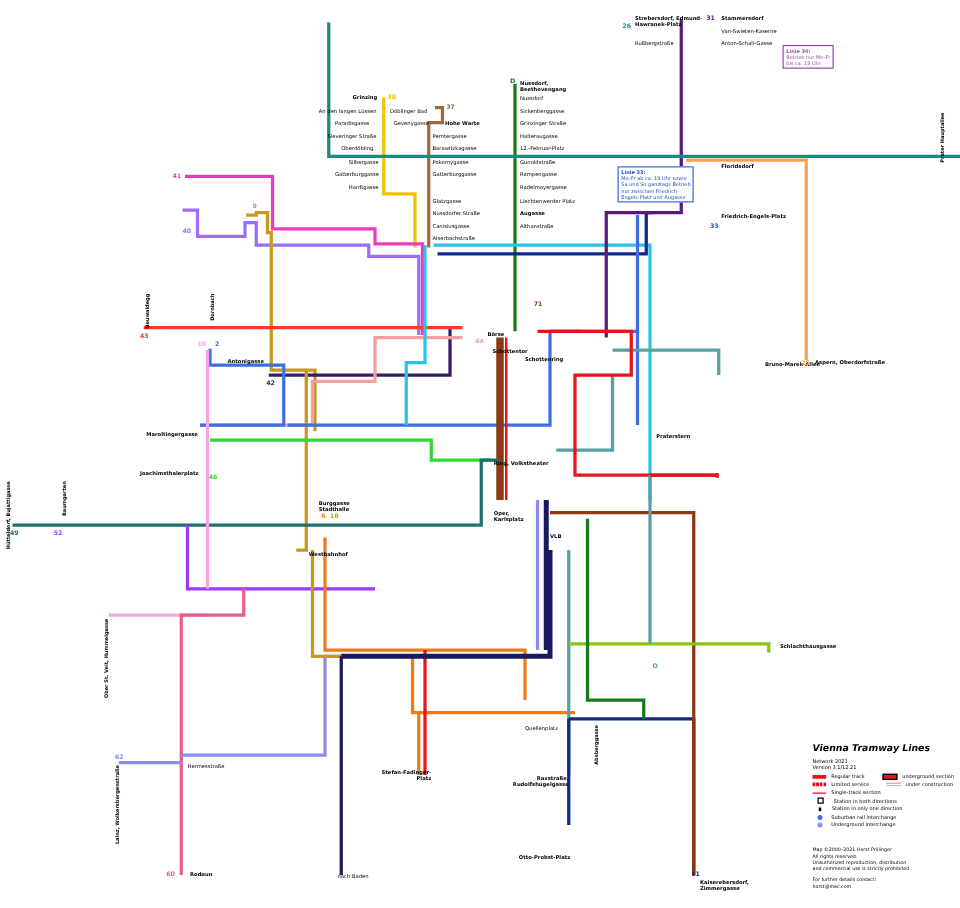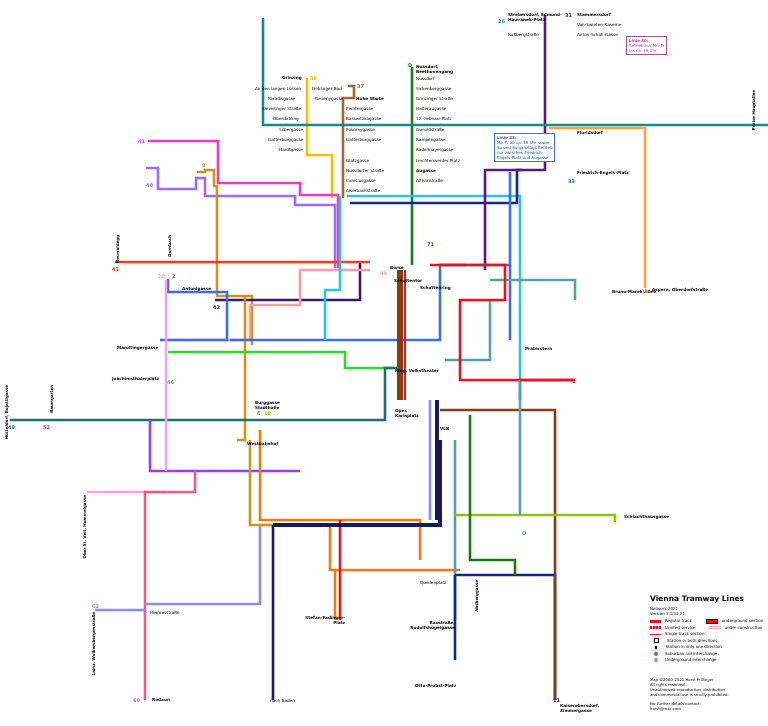--- a/index.html
+++ b/index.html
@@ -338,21 +338,21 @@
   <div>bis ca. 19 Uhr</div>
 </div>
 <div class="abs box" style="left:494px;top:133px;border-color:#3d6fe3;color:#2250b8;">
   <div style="font-weight:bold;">Linie 33:</div>
   <div>Mo–Fr ab ca. 19 Uhr sowie</div>
   <div>Sa und So ganztags Betrieb</div>
   <div>nur zwischen Friedrich-</div>
   <div>Engels-Platz und Augasse</div>
 </div>
 
-<div class="abs" style="left:650px;top:594px;font-size:7.5px;font-weight:bold;">Vienna Tramway Lines</div>
+<div class="abs" style="left:650px;top:594px;font-size:7.5px;font-weight:bold;font-style:italic;">Vienna Tramway Lines</div>
 <div class="abs sub" style="left:650px;top:606px;font-size:4px;line-height:5px;">
   <div>Network 2021</div>
   <div>Version 3.1/12.21</div>
 </div>
 <div class="abs legend" style="left:650px;top:618px;width:115px;font-size:4px;line-height:6.5px;">
   <div class="row" style="height:6.5px;">
       <span class="sw reg" style="width:11px;"></span>
       <span>Regular track</span>
       <span class="sw under" style="margin-left:10px;"></span>
       <span>underground section</span>

